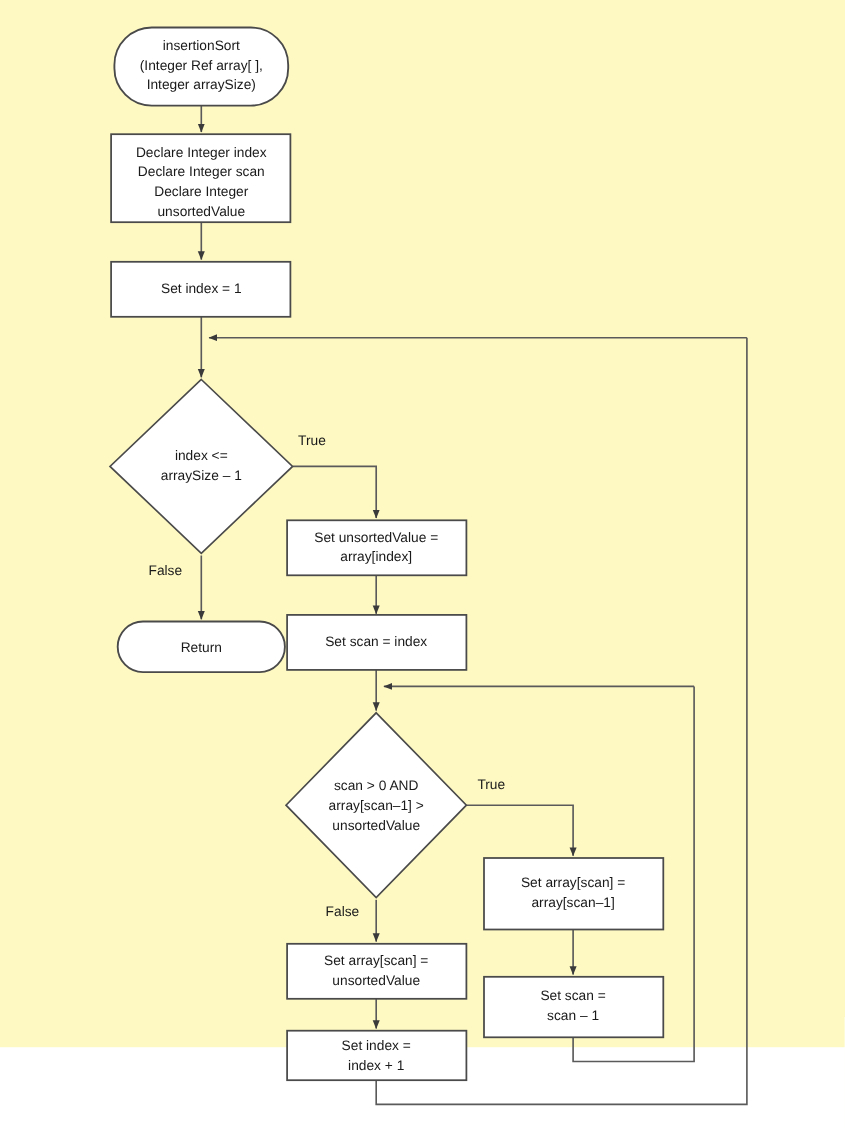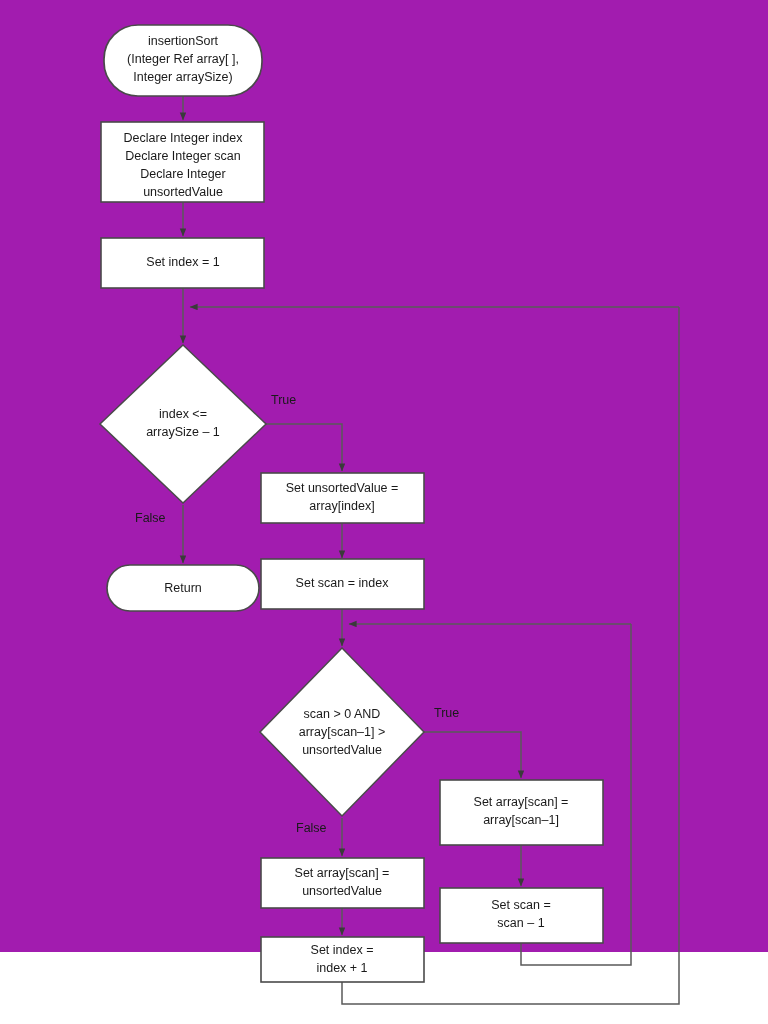--- a/index.html
+++ b/index.html
@@ -10,21 +10,21 @@
   body {
     width: 768px;
     height: 1024px;
     font-family: "Liberation Sans", sans-serif;
     overflow: hidden;
   }
   #flowchart-root {
     position: relative;
     width: 768px;
     height: 952px;
-    background: #a21caf;
+    background: #fef9c3;
   }
   svg.diagram {
     display: block;
     width: 768px;
     height: 1024px;
   }
   .node-shape {
     fill: #ffffff;
     stroke: #4a4a4a;
     stroke-width: 1.6;

